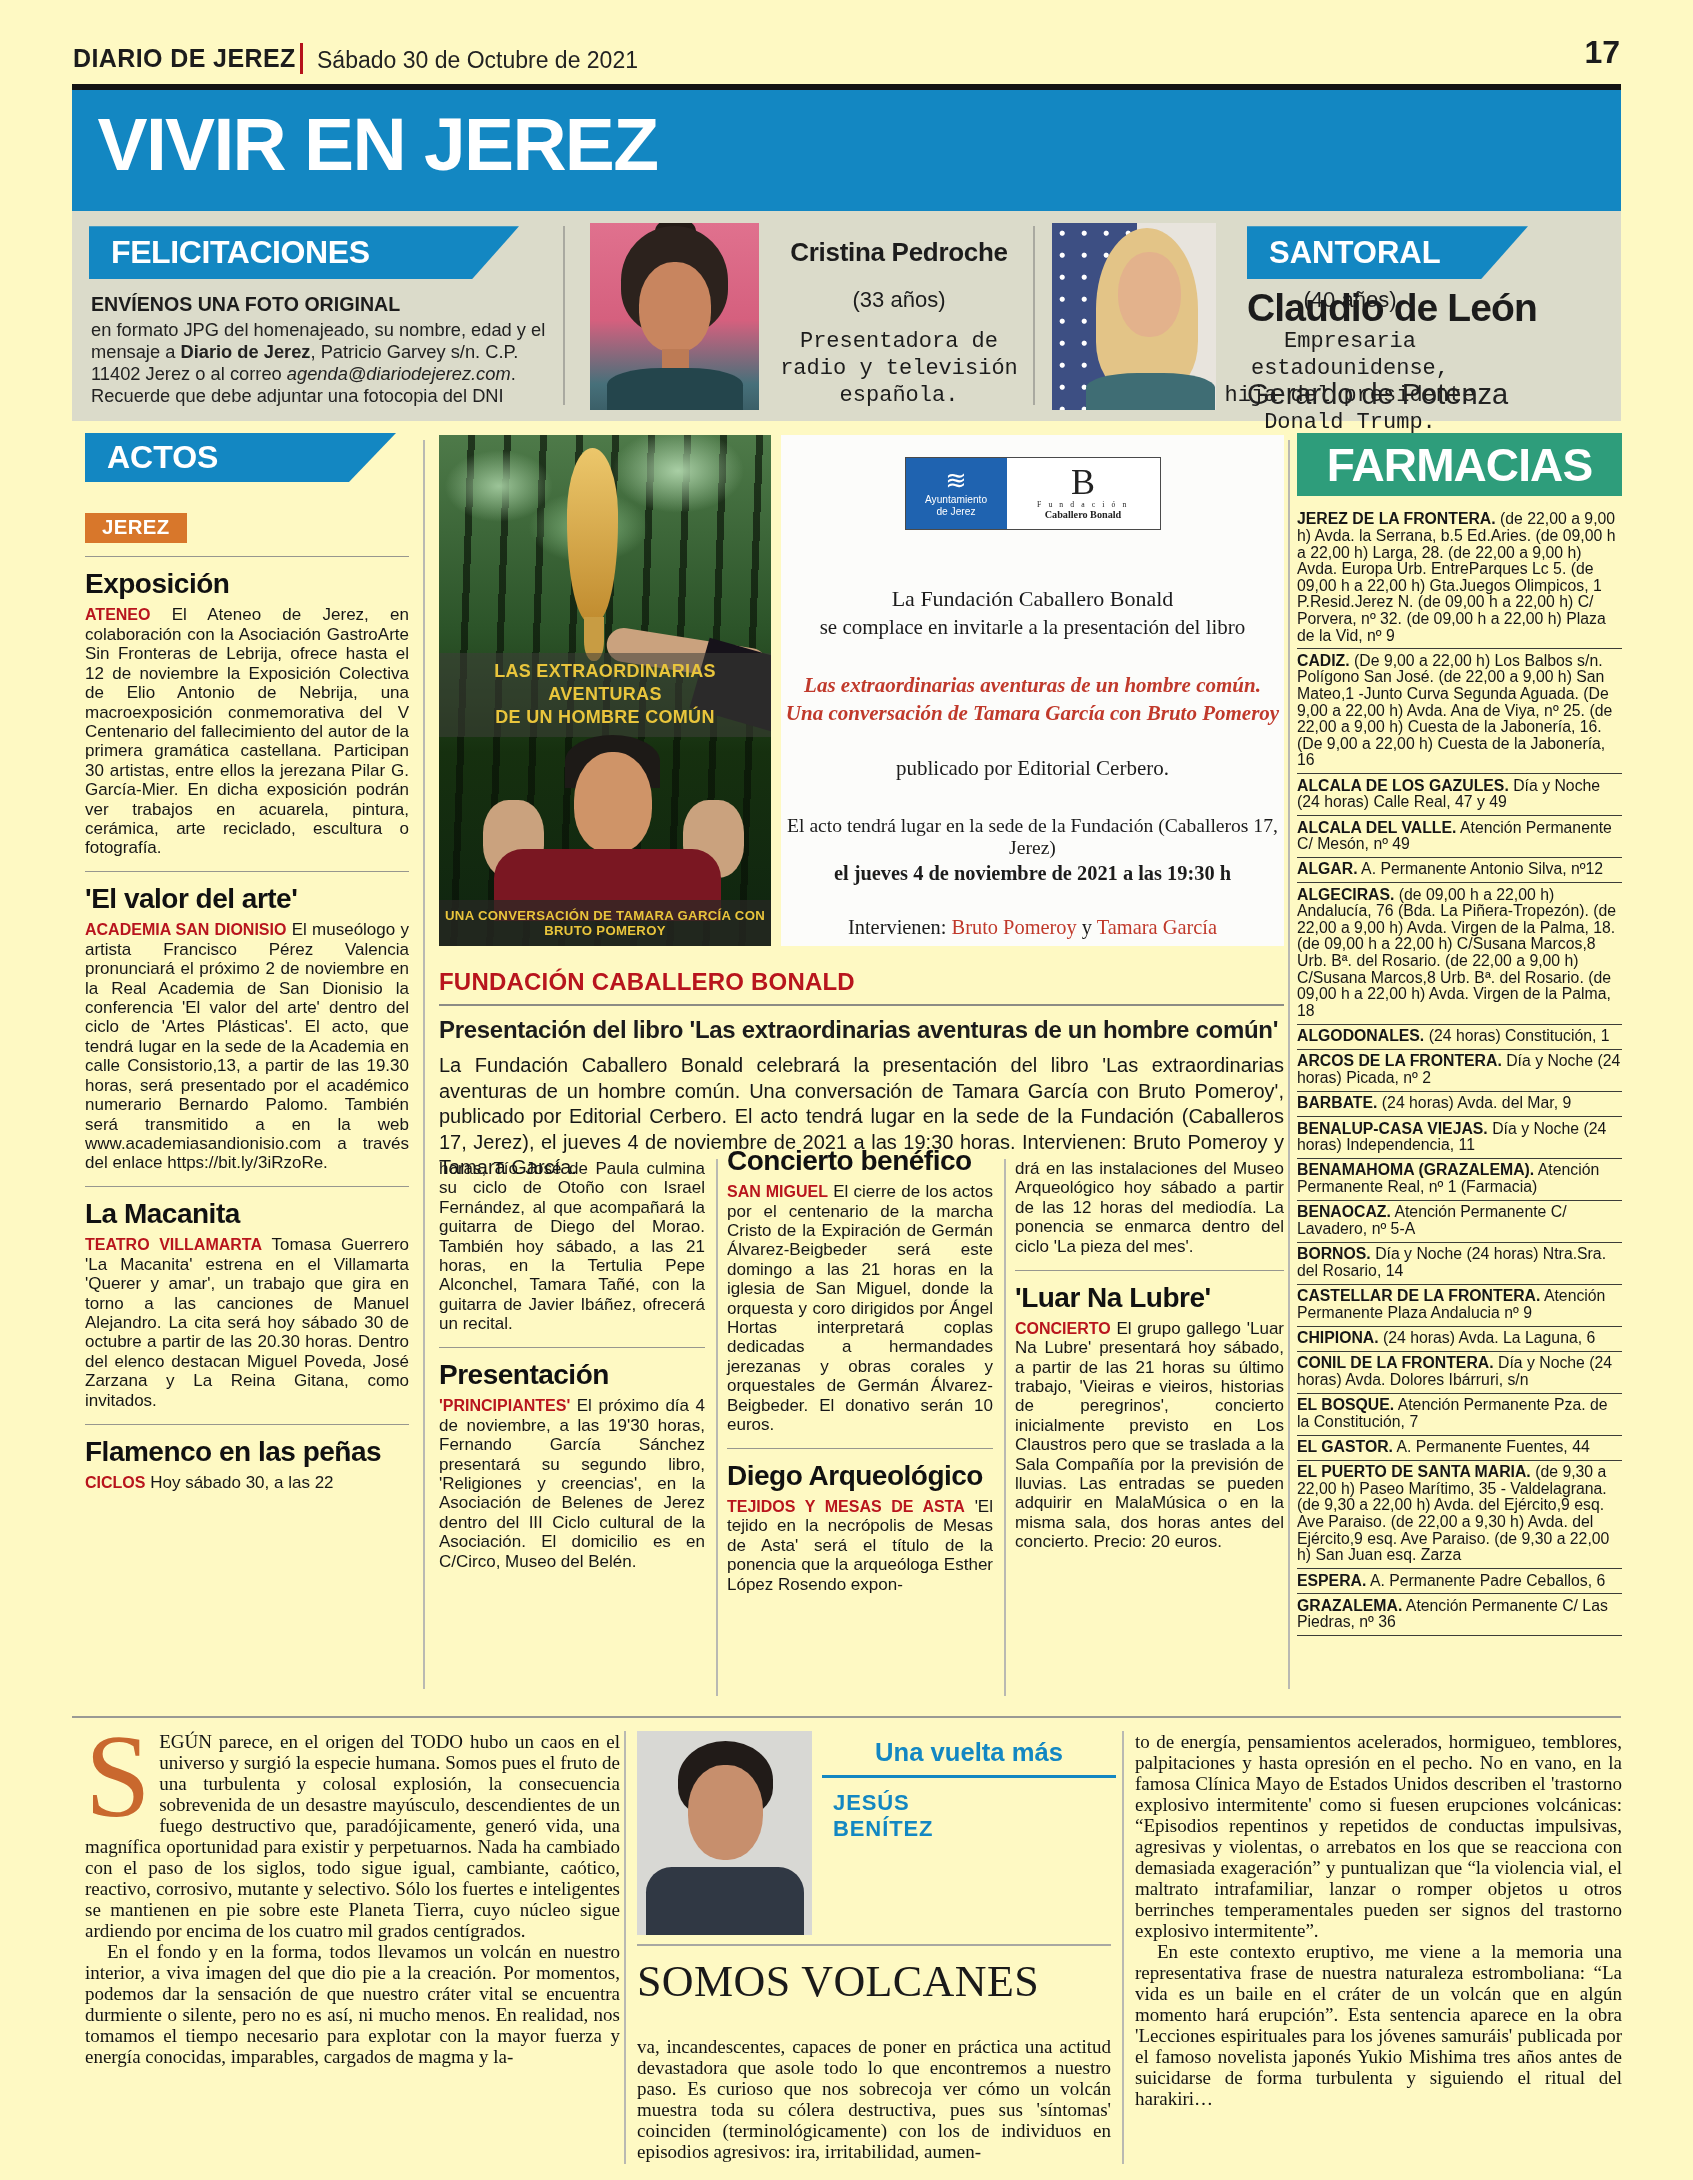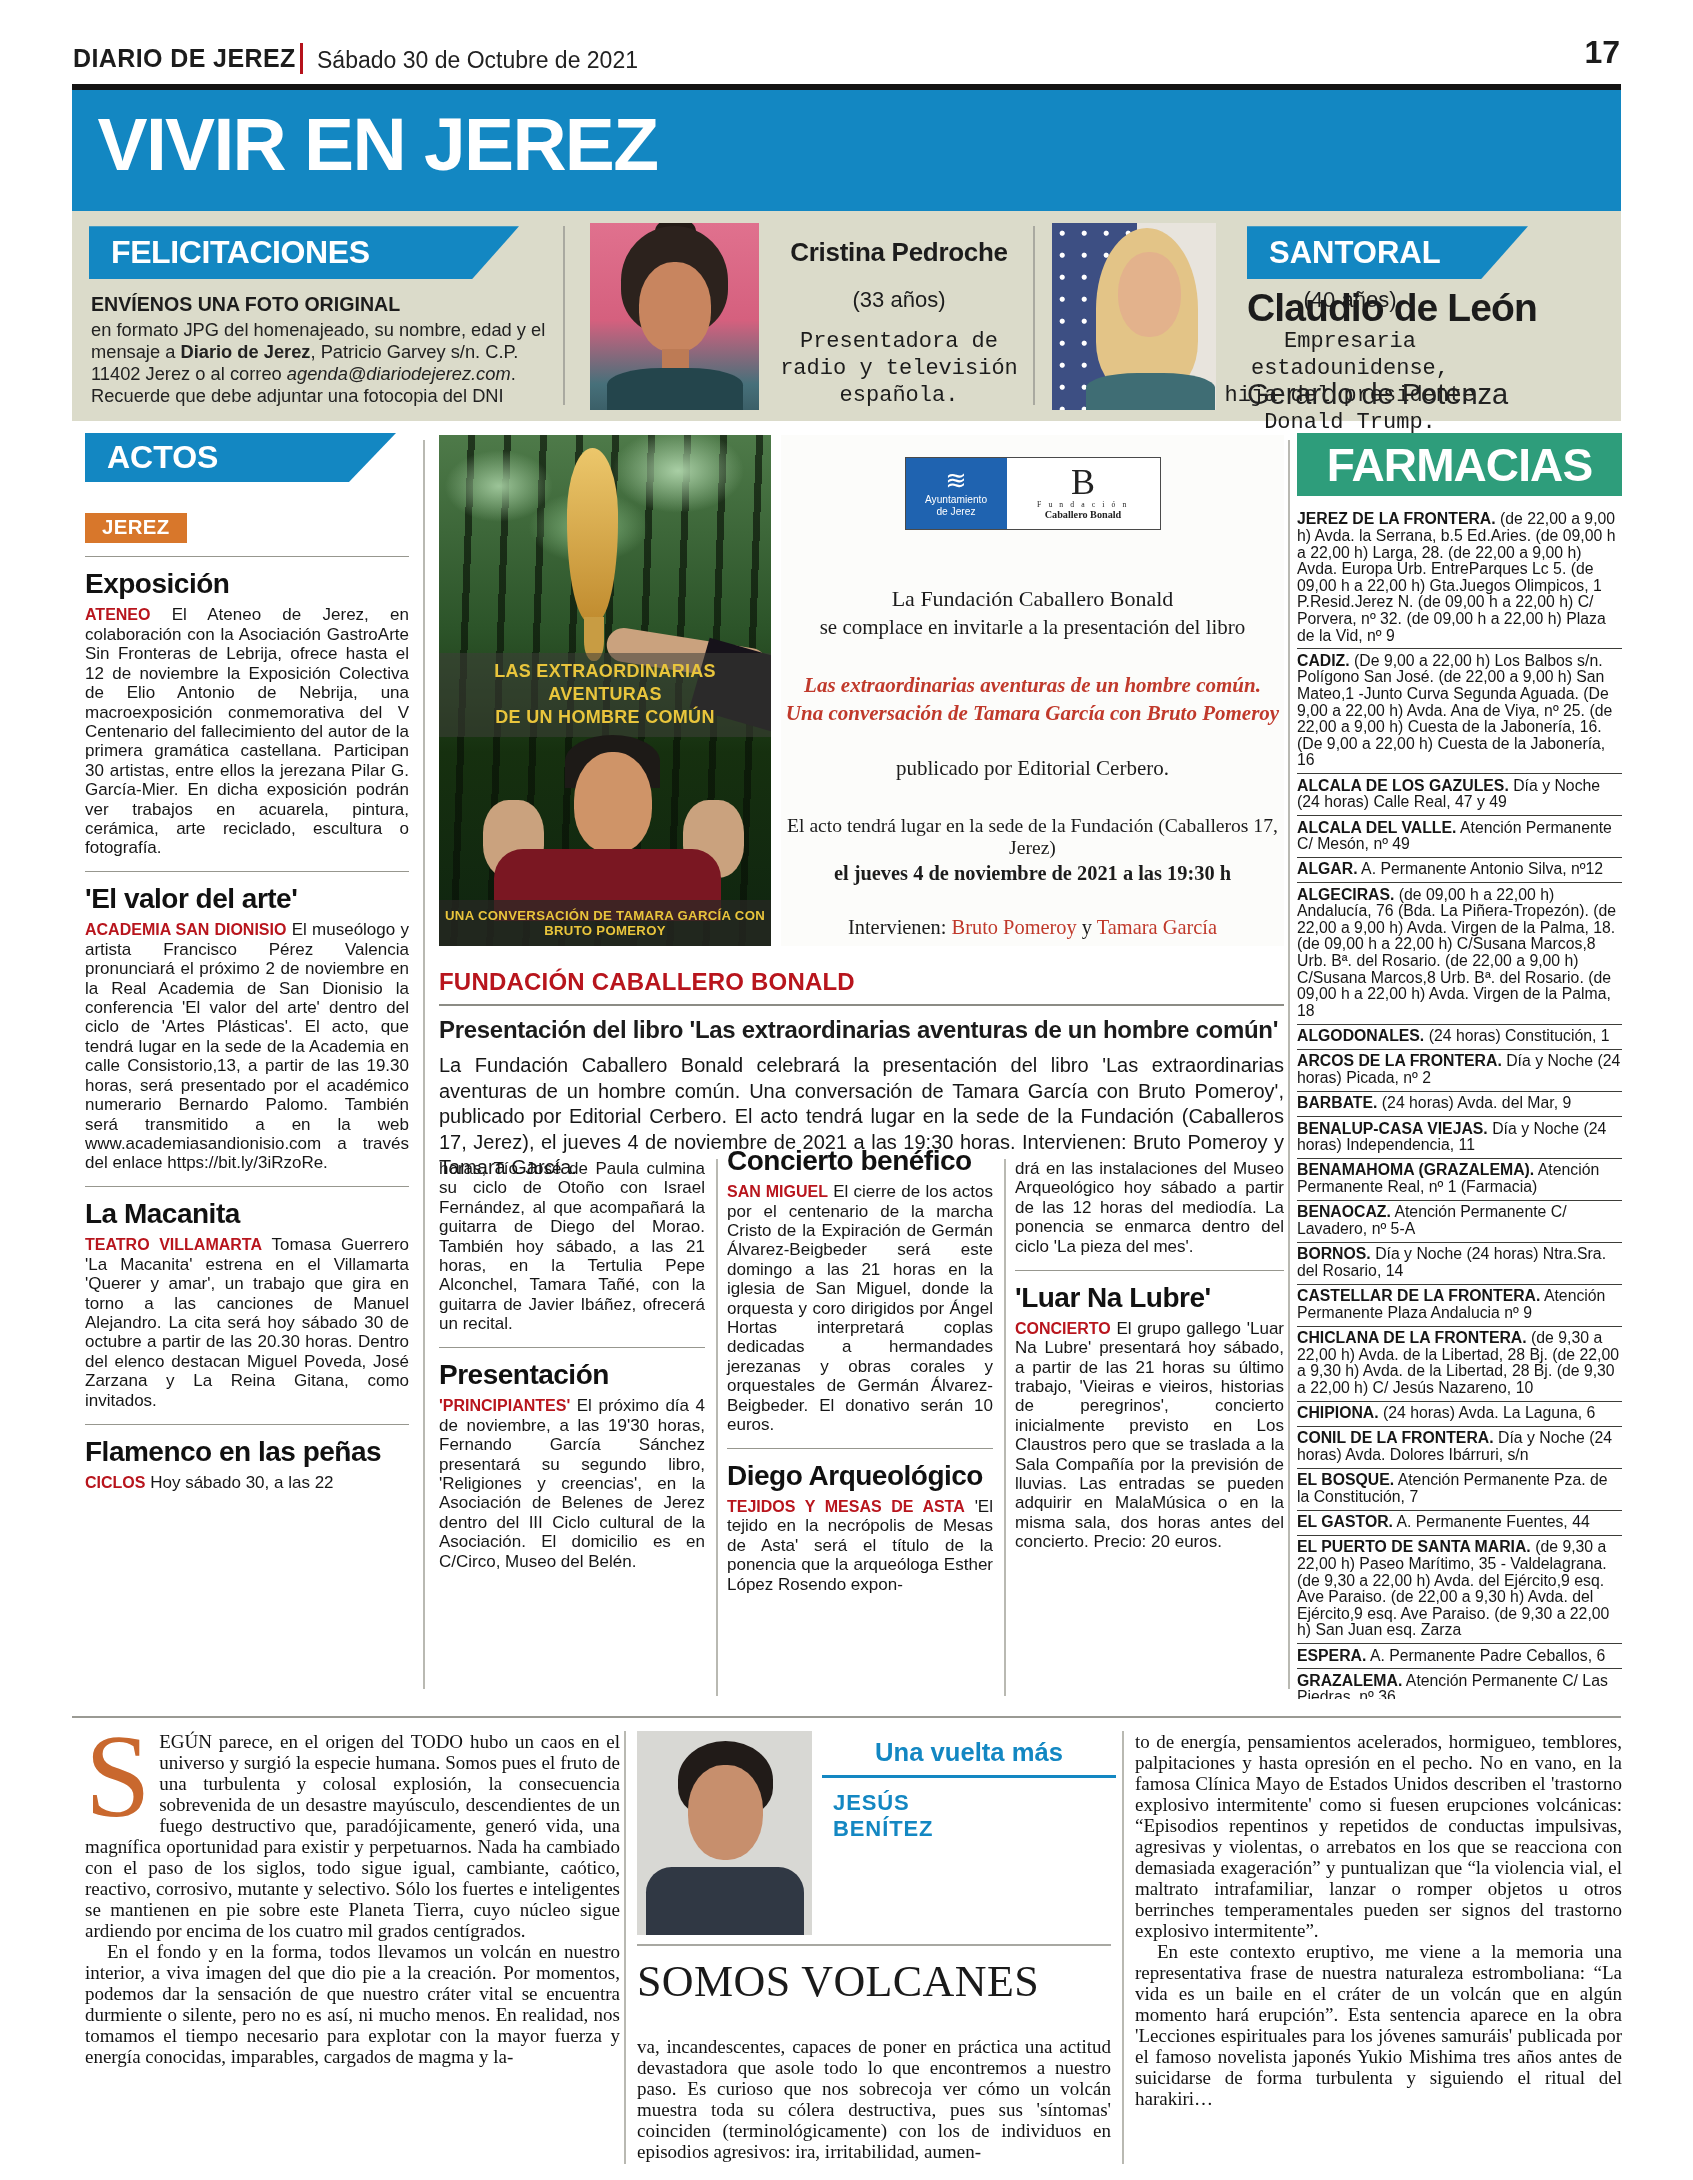--- a/index.html
+++ b/index.html
@@ -1,17 +1,17 @@
 <!DOCTYPE html>
 <html style="font-size:13.6px"><head>
 <meta charset="utf-8">
 <style>
   * { margin:0; padding:0; box-sizing:border-box; }
   html,body { background:#e9e9e5; }
-  #page { position:relative; width:1693px; height:2181px; background:#ffffff;
+  #page { position:relative; width:1693px; height:2181px; background:#fef9c3;
           font-family:"Liberation Sans", sans-serif; color:#1c1c1c; overflow:hidden; }
   .abs { position:absolute; }
 
   
   #masthead { left:73px; top:44px; font-size:25px; font-weight:bold; letter-spacing:0.4px; }
   #mast-div { left:300px; top:43px; width:2.6px; height:31px; background:#b5121b; }
   #date { left:317px; top:47px; font-size:23px; color:#222; }
   #pagenum { right:73px; top:34px; font-size:32px; font-weight:bold; }
   #top-rule { left:72px; top:84px; width:1549px; height:6px; background:#141414; }
   #banner { left:72px; top:90px; width:1549px; height:137px; background:#1387c2; color:#fff;
@@ -344,21 +344,20 @@
         <div class="farm-entry"><span class="farm-city">BENALUP-CASA VIEJAS.</span> <span class="farm-info">Día y Noche (24 horas) Independencia, 11</span></div>
 
         <div class="farm-entry"><span class="farm-city">BENAMAHOMA (GRAZALEMA).</span> <span class="farm-info">Atención Permanente Real, nº 1 (Farmacia)</span></div>
 
         <div class="farm-entry"><span class="farm-city">BENAOCAZ.</span> <span class="farm-info">Atención Permanente C/ Lavadero, nº 5-A</span></div>
 
         <div class="farm-entry"><span class="farm-city">BORNOS.</span> <span class="farm-info">Día y Noche (24 horas) Ntra.Sra. del Rosario, 14</span></div>
 
         <div class="farm-entry"><span class="farm-city">CASTELLAR DE LA FRONTERA.</span> <span class="farm-info">Atención Permanente Plaza Andalucia nº 9</span></div>
 
-        <div class="farm-entry"><span class="farm-city">CHICLANA DE LA FRONTERA.</span> <span class="farm-info">(de 9,30 a 22,00 h) Avda. de la Libertad, 28 Bj. (de 22,00 a 9,30 h) Avda. de la Libertad, 28 Bj. (de 9,30 a 22,00 h) C/ Jesús Nazareno, 10</span></div>
 
         <div class="farm-entry"><span class="farm-city">CHIPIONA.</span> <span class="farm-info">(24 horas) Avda. La Laguna, 6</span></div>
 
         <div class="farm-entry"><span class="farm-city">CONIL DE LA FRONTERA.</span> <span class="farm-info">Día y Noche (24 horas) Avda. Dolores Ibárruri, s/n</span></div>
 
         <div class="farm-entry"><span class="farm-city">EL BOSQUE.</span> <span class="farm-info">Atención Permanente Pza. de la Constitución, 7</span></div>
 
         <div class="farm-entry"><span class="farm-city">EL GASTOR.</span> <span class="farm-info">A. Permanente Fuentes, 44</span></div>
 
         <div class="farm-entry"><span class="farm-city">EL PUERTO DE SANTA MARIA.</span> <span class="farm-info">(de 9,30 a 22,00 h) Paseo Marítimo, 35 - Valdelagrana. (de 9,30 a 22,00 h) Avda. del Ejército,9 esq. Ave Paraiso. (de 22,00 a 9,30 h) Avda. del Ejército,9 esq. Ave Paraiso. (de 9,30 a 22,00 h) San Juan esq. Zarza</span></div>

